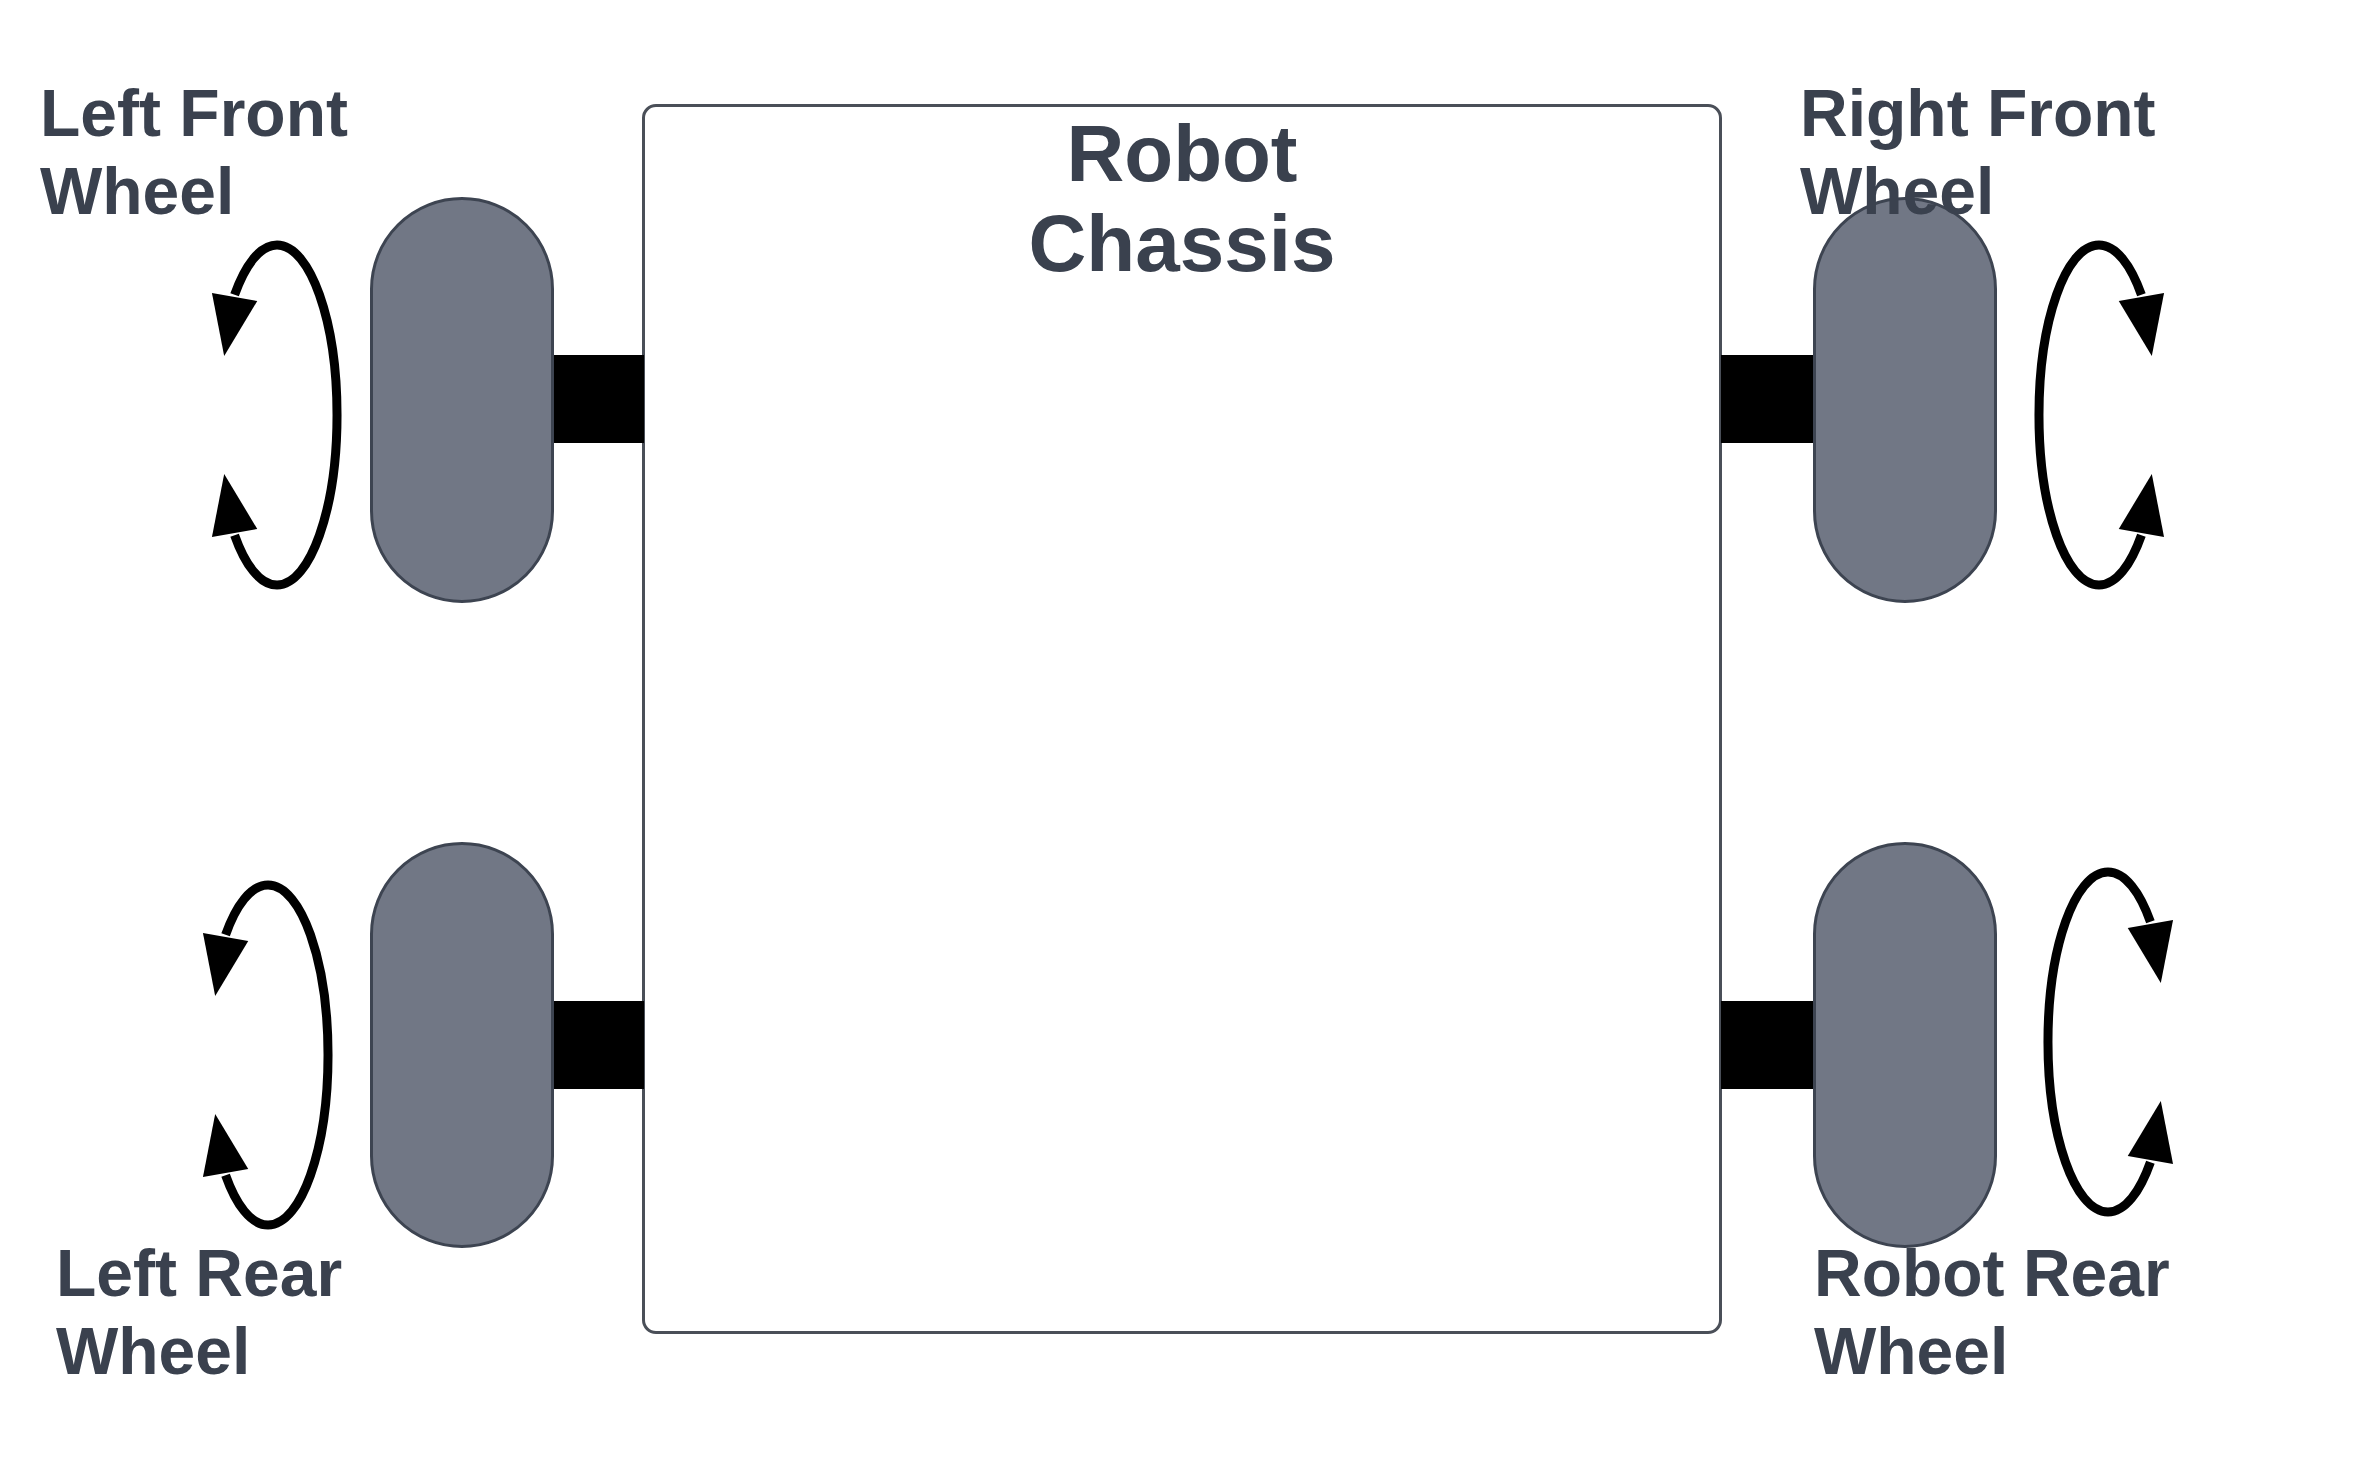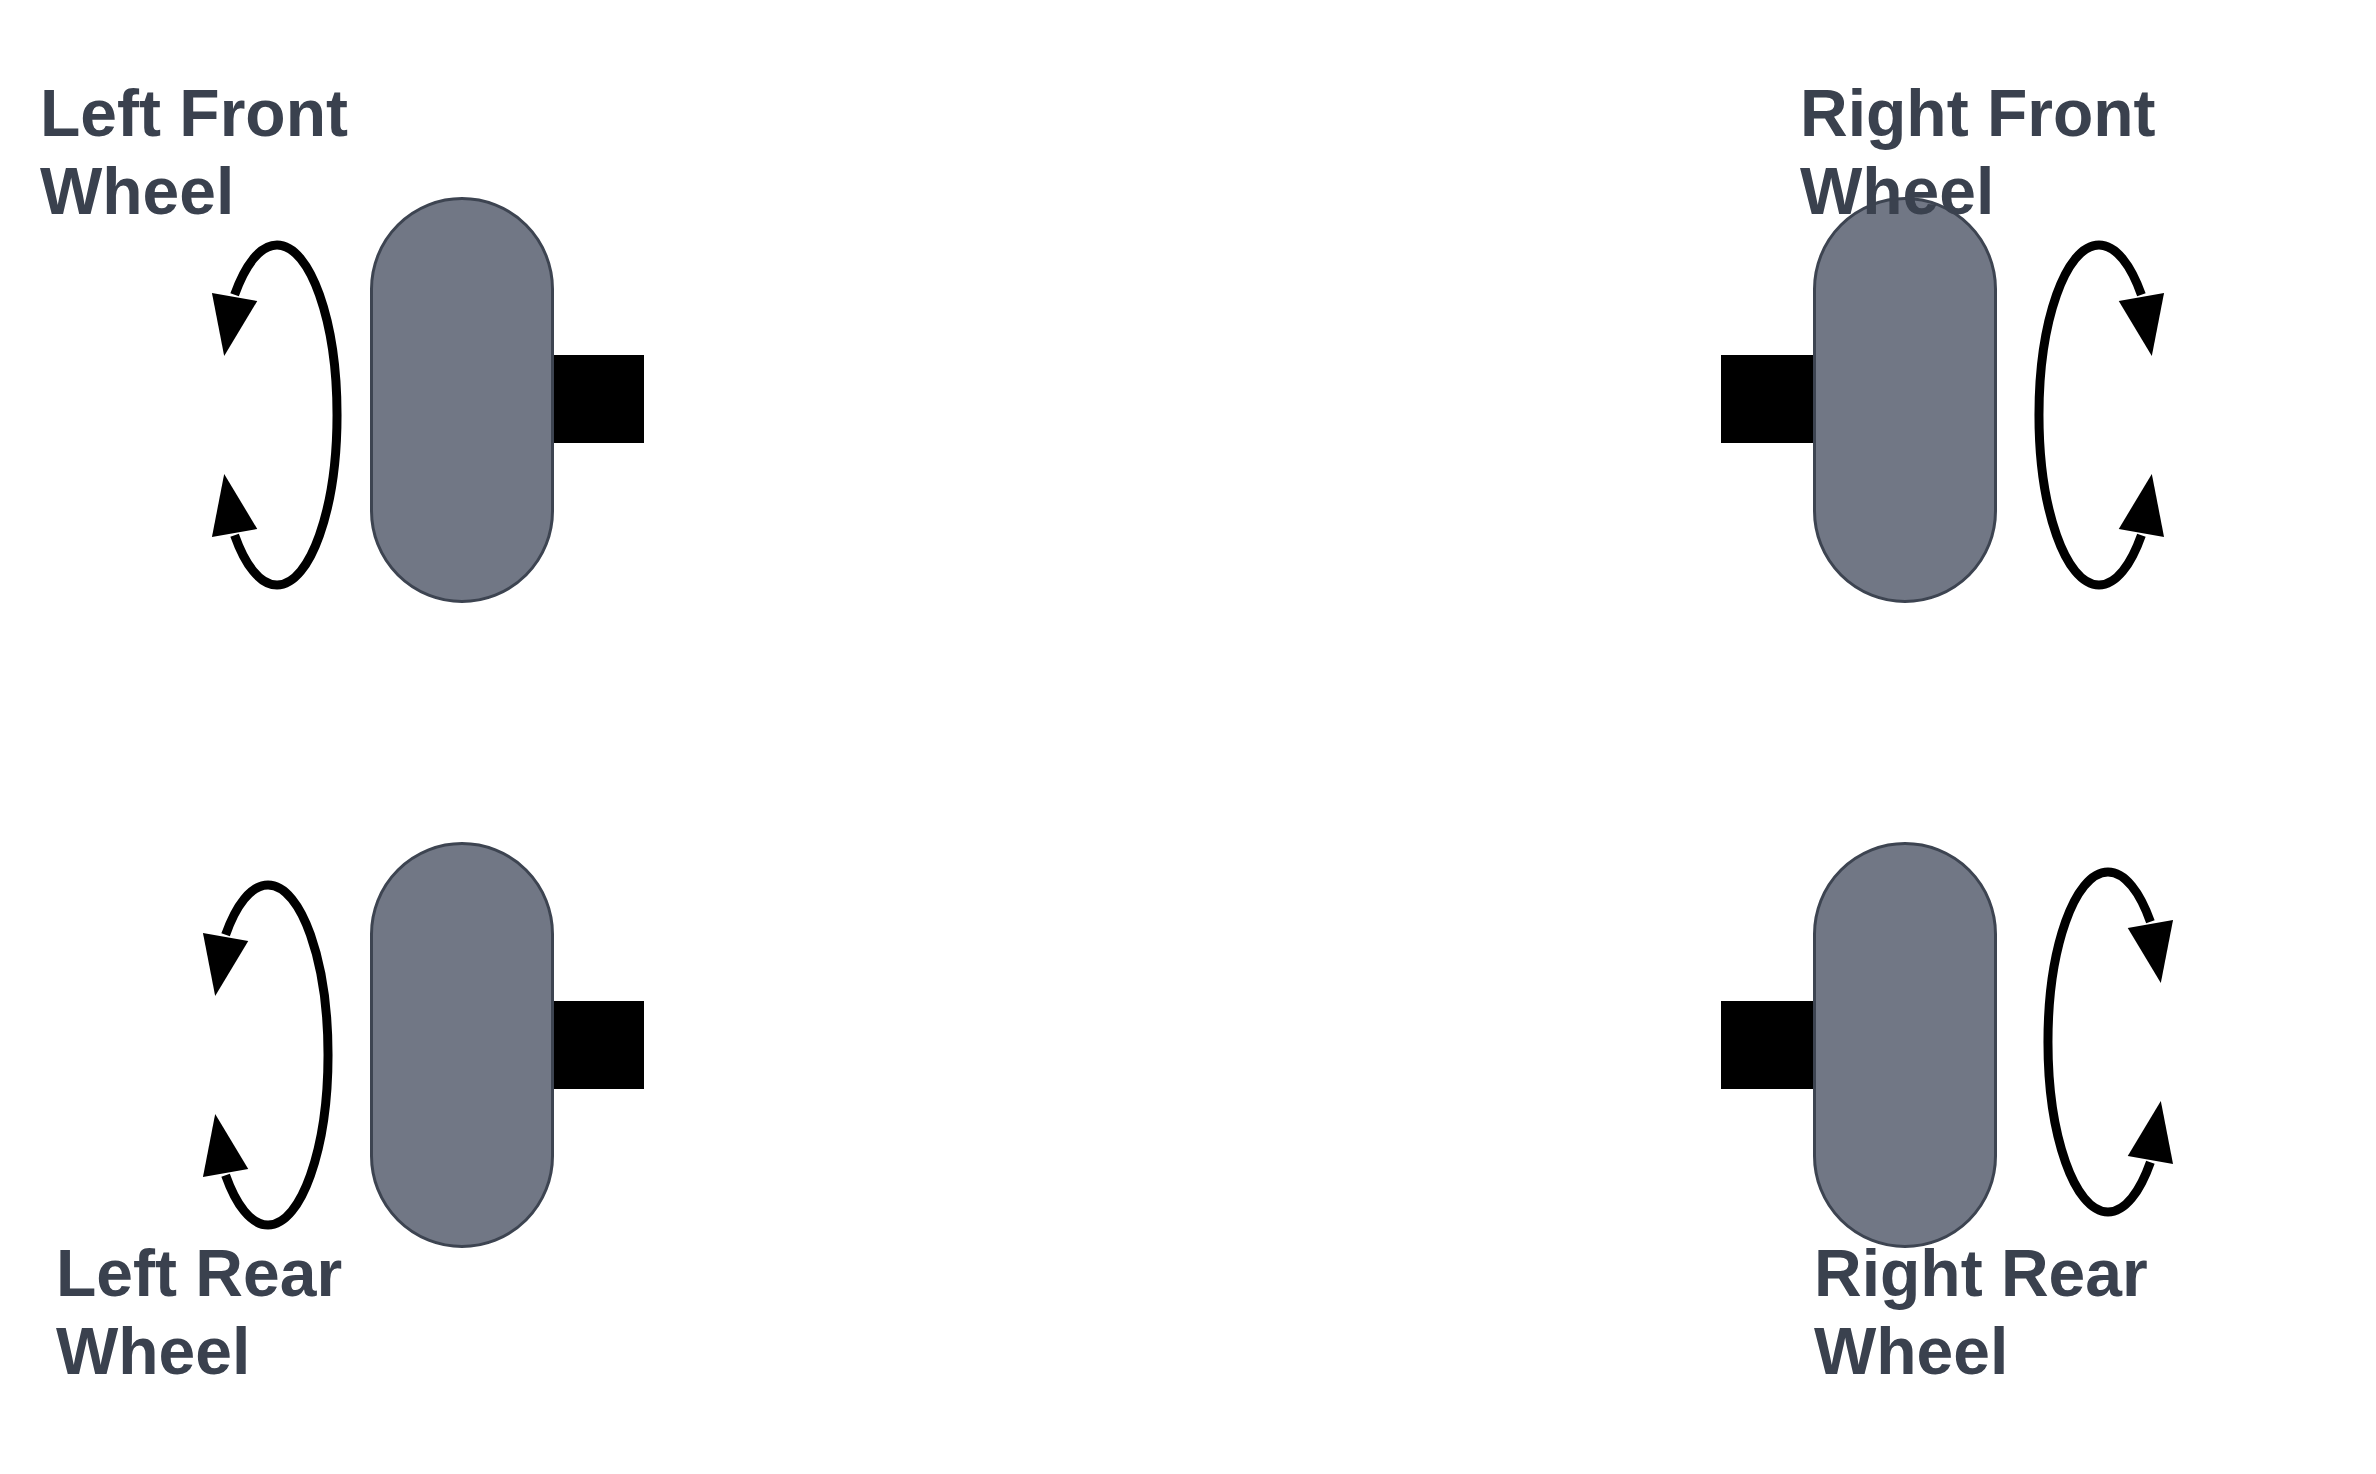--- a/index.html
+++ b/index.html
@@ -69,20 +69,24 @@
   .label-lf{left:40px;top:74px;}
   .label-rf{left:1800px;top:74px;}
   .label-lr{left:56px;top:1234px;}
   .label-rr{left:1814px;top:1234px;}
 </style>
 </head>
 <body>
 
 <div class="canvas">
 
+  <div class="chassis">
+    <div class="chassis-title">Robot
+Chassis</div>
+  </div>
 
   <div class="axle axle-left axle-front"></div>
   <div class="axle axle-left axle-rear"></div>
   <div class="axle axle-right axle-front"></div>
   <div class="axle axle-right axle-rear"></div>
 
   <div class="wheel wheel-lf"></div>
   <div class="wheel wheel-lr"></div>
   <div class="wheel wheel-rf"></div>
   <div class="wheel wheel-rr"></div>
@@ -113,16 +117,16 @@
 
   <div class="wheel-label label-lf">Left Front
 Wheel</div>
 
   <div class="wheel-label label-rf">Right Front
 Wheel</div>
 
   <div class="wheel-label label-lr">Left Rear
 Wheel</div>
 
-  <div class="wheel-label label-rr">Right Rear
+  <div class="wheel-label label-rr">Robot Rear
 Wheel</div>
 
 </div>
 
 </body></html>

